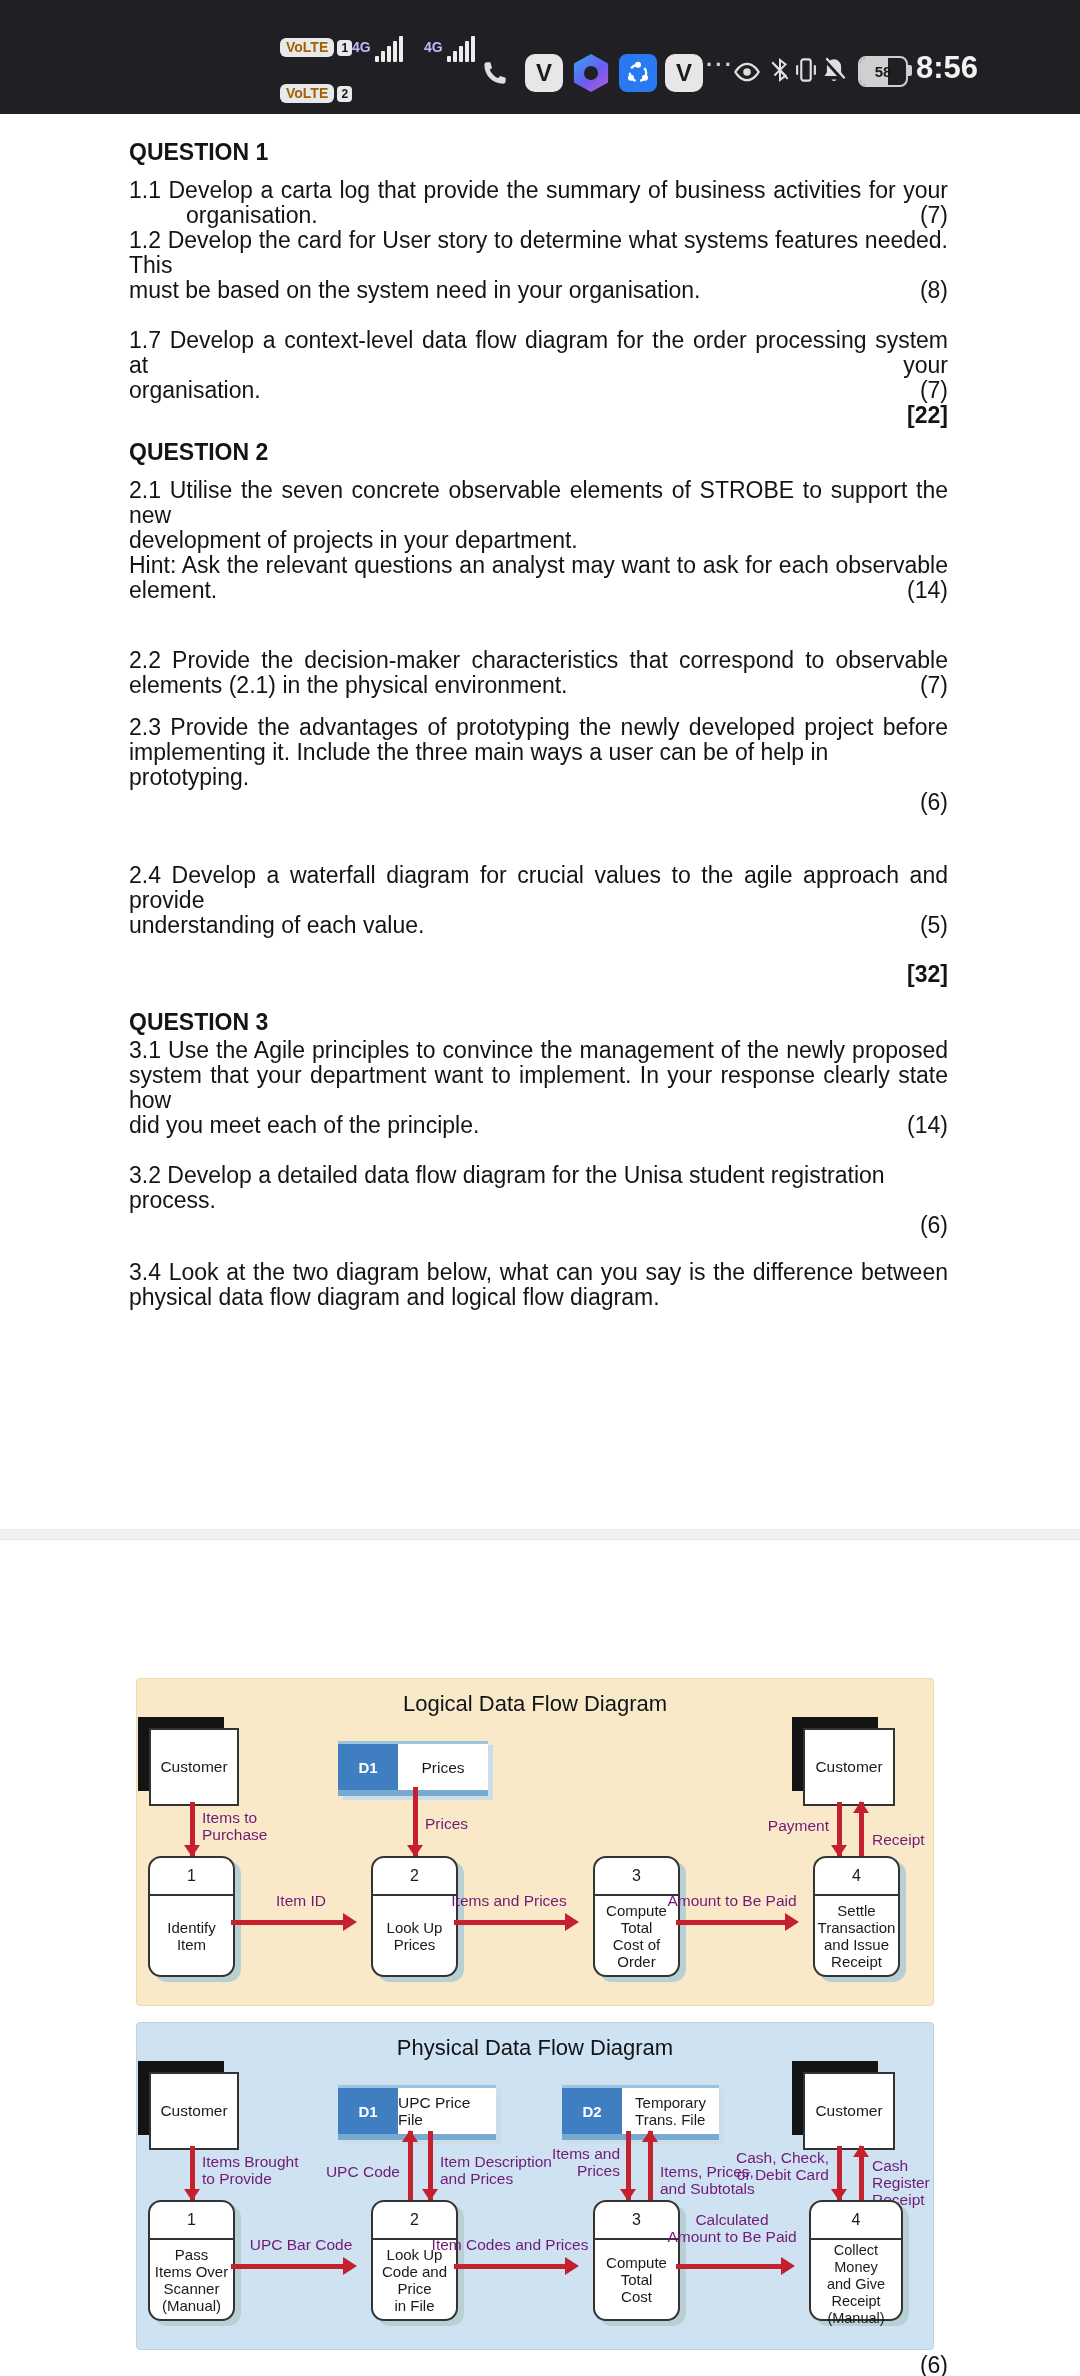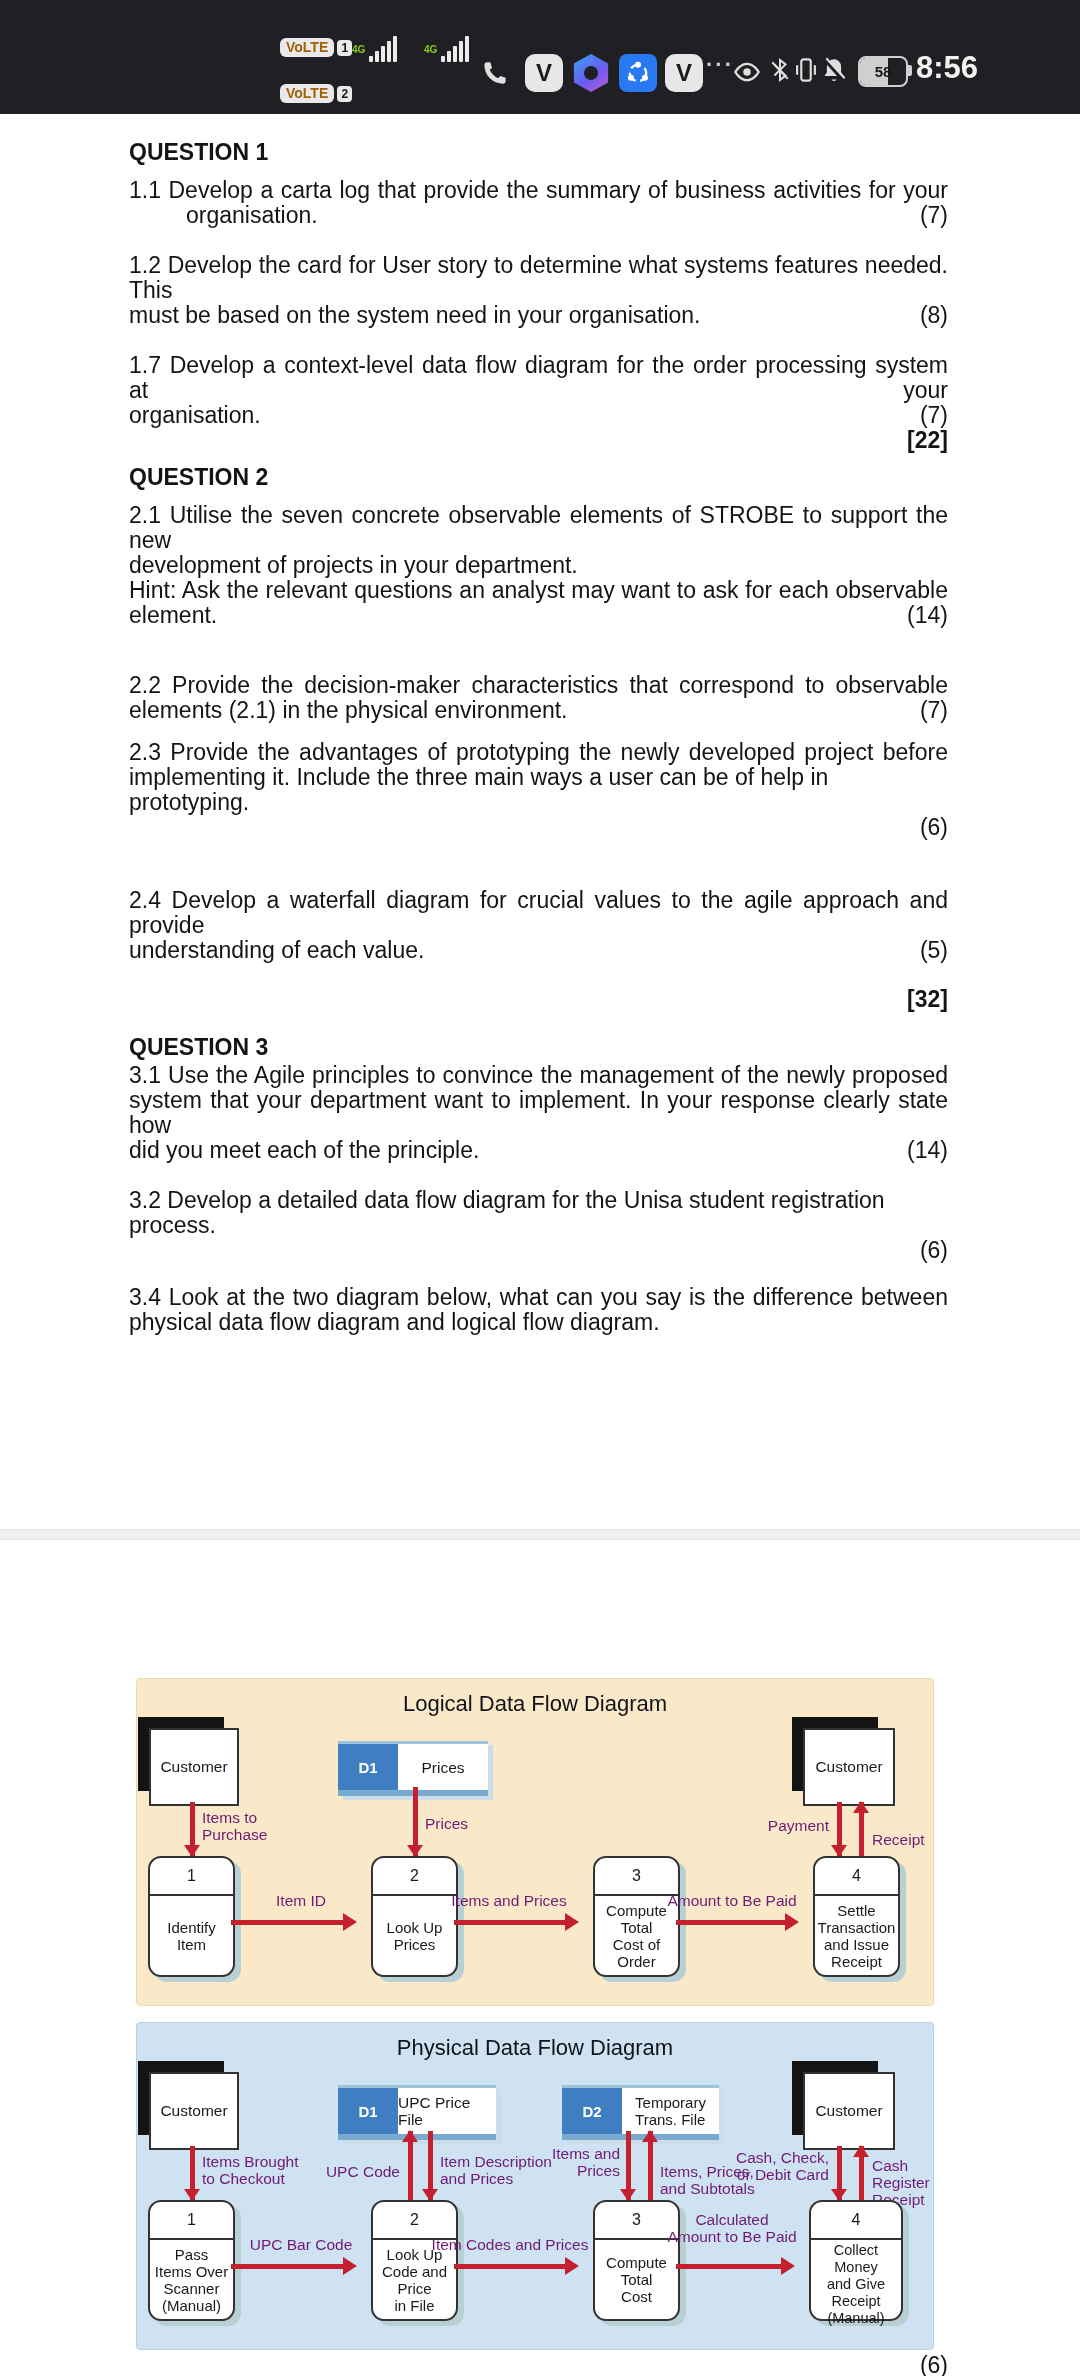--- a/index.html
+++ b/index.html
@@ -7,21 +7,21 @@
           font-family:"Liberation Sans",sans-serif;}
 
   
   .statusbar{position:absolute;left:0;top:0;width:1080px;height:114px;background:#202024;}
   .volte{position:absolute;left:280px;display:flex;align-items:center;gap:3px;}
   .volte .vbadge{background:#e9e9e9;color:#a16207;font-size:14px;font-weight:700;
                  border-radius:6px;padding:2px 6px;line-height:15px;}
   .volte .simchip{background:#e9e9e9;color:#141414;font-size:12px;font-weight:700;
                   border-radius:4px;width:15px;height:16px;display:flex;align-items:center;justify-content:center;}
   .siggroup{position:absolute;display:flex;align-items:flex-end;gap:4px;}
-  .fourg{color:#84cc16;font-size:10px;font-weight:700;margin-bottom:7px;}
+  .fourg{color:#c4b5fd;font-size:14px;font-weight:700;margin-bottom:7px;}
   .bars{display:flex;align-items:flex-end;gap:2px;}
   .bars i{display:block;width:4px;background:#ececec;border-radius:1px;}
   .appicon{position:absolute;top:54px;width:38px;height:38px;border-radius:10px;
            display:flex;align-items:center;justify-content:center;}
   .appicon.vapp{background:#e7e7e7;color:#1c1c1c;font-weight:700;font-size:24px;}
   .copilot{position:absolute;top:54px;width:38px;height:38px;
            background:linear-gradient(140deg,#34a9f5 0%,#6a5cf0 55%,#c05ad6 100%);
            clip-path:polygon(50% 0%,95% 25%,95% 75%,50% 100%,5% 75%,5% 25%);}
   .copilot:after{content:"";position:absolute;left:12px;top:12px;width:14px;height:14px;
            border-radius:50%;background:#202024;}
@@ -178,21 +178,21 @@
     <span class="battnub"></span>
     <span class="clock">8:56</span>
   </div>
 
   <div class="doc" id="doc-blocks">
       <div class="q-heading" style="margin-top: 26px;">QUESTION 1</div>
       <div class="q-para" style="margin-top: 13px;">
         <div class="q-line jfull">1.1 Develop a carta log that provide the summary of business activities for your</div>
         <div class="q-line indent">organisation.<span class="mark">(7)</span></div>
       </div>
-      <div class="q-para" style="margin-top: 25px;">
+      <div class="q-para" style="">
         <div class="q-line jfull">1.2 Develop the card for User story to determine what systems features needed. This</div>
         <div class="q-line">must be based on the system need in your organisation.<span class="mark">(8)</span></div>
       </div>
       <div class="q-para" style="margin-top: 25px;">
         <div class="q-line jfull">1.7 Develop a context-level data flow diagram for the order processing system at your</div>
         <div class="q-line">organisation.<span class="mark">(7)</span></div>
       </div>
       <div class="mark-line bold" style="margin-top: 0px;">[22]</div>
       <div class="q-heading" style="margin-top: 12px;">QUESTION 2</div>
       <div class="q-para" style="margin-top: 13px;">
@@ -313,21 +313,21 @@
       <div class="store-body">UPC Price File</div>
     </div>
     <div class="store" style="left:425px;top:62px;width:157px;">
       <div class="store-tab">D2</div>
       <div class="store-body" style="font-size:15px;">Temporary
 Trans. File</div>
     </div>
 
     <div class="varr down" style="left:53px;top:123px;height:54px;"></div>
     <div class="flabel" style="left:65px;top:130px;">Items Brought
-to Checkout</div>
+to Provide</div>
 
     <div class="varr up" style="left:271px;top:108px;height:69px;"></div>
     <div class="flabel right" style="left:175px;top:140px;width:88px;">UPC Code</div>
     <div class="varr down" style="left:291px;top:108px;height:69px;"></div>
     <div class="flabel" style="left:303px;top:130px;">Item Description
 and Prices</div>
 
     <div class="varr down" style="left:489px;top:108px;height:69px;"></div>
     <div class="flabel right" style="left:398px;top:122px;width:85px;">Items and
 Prices</div>

